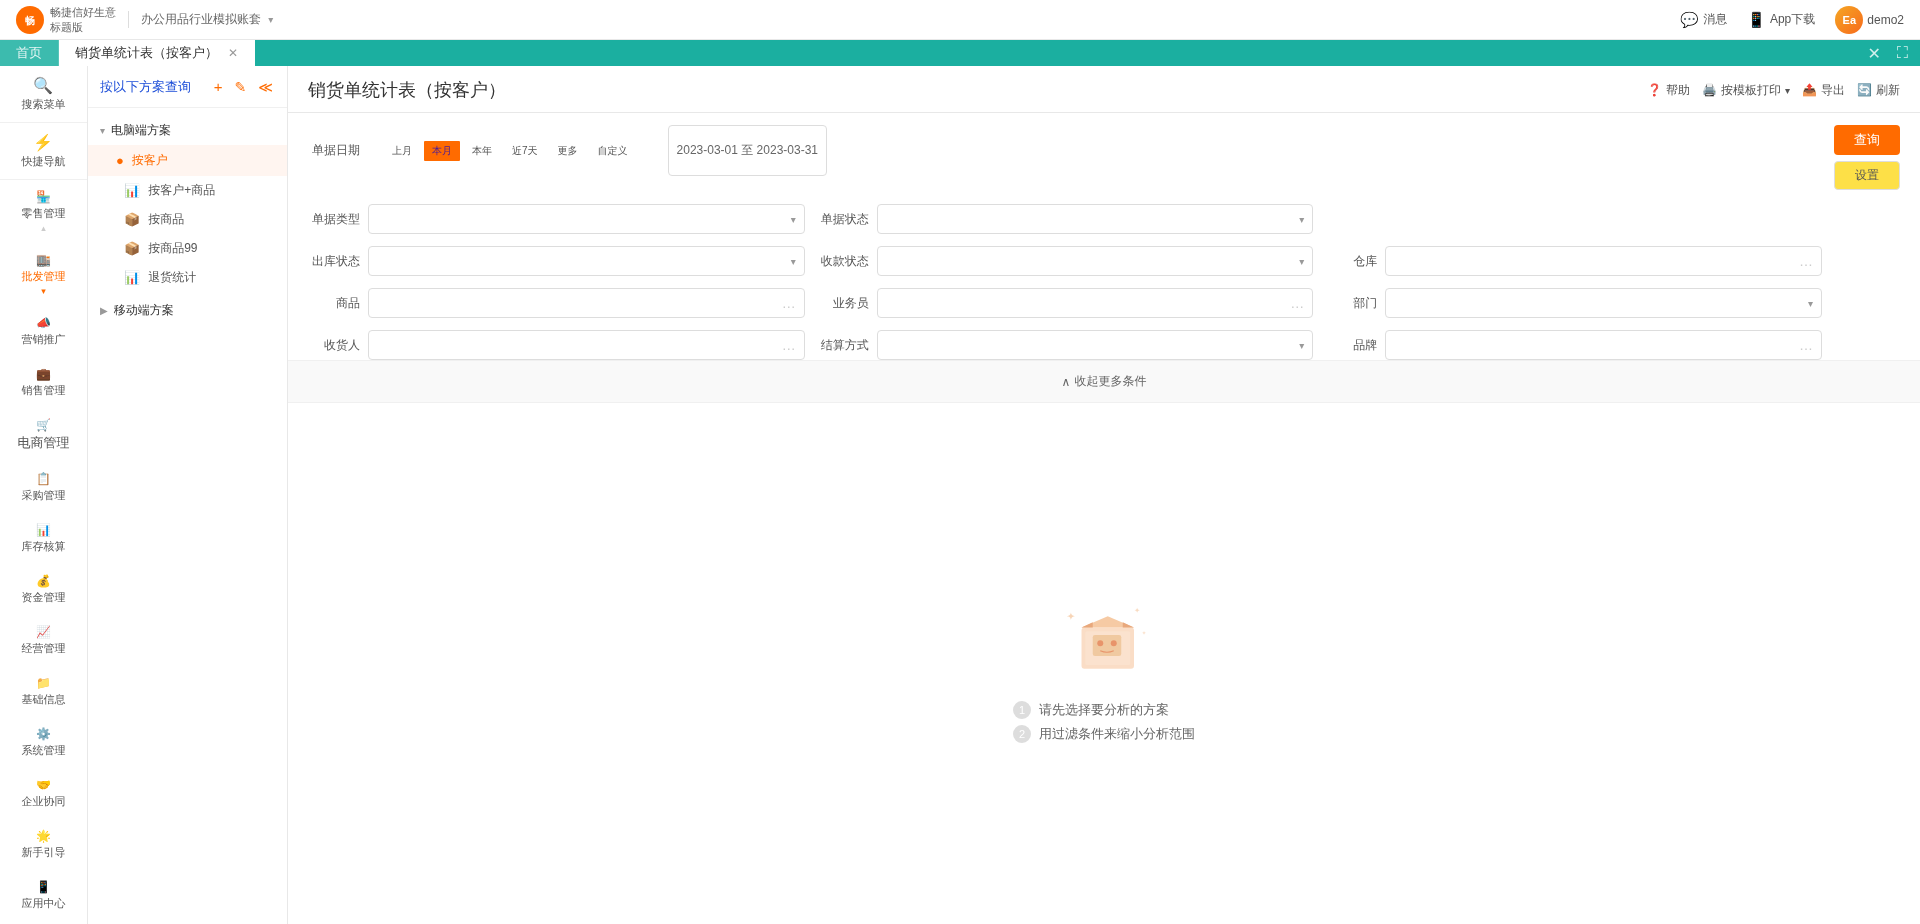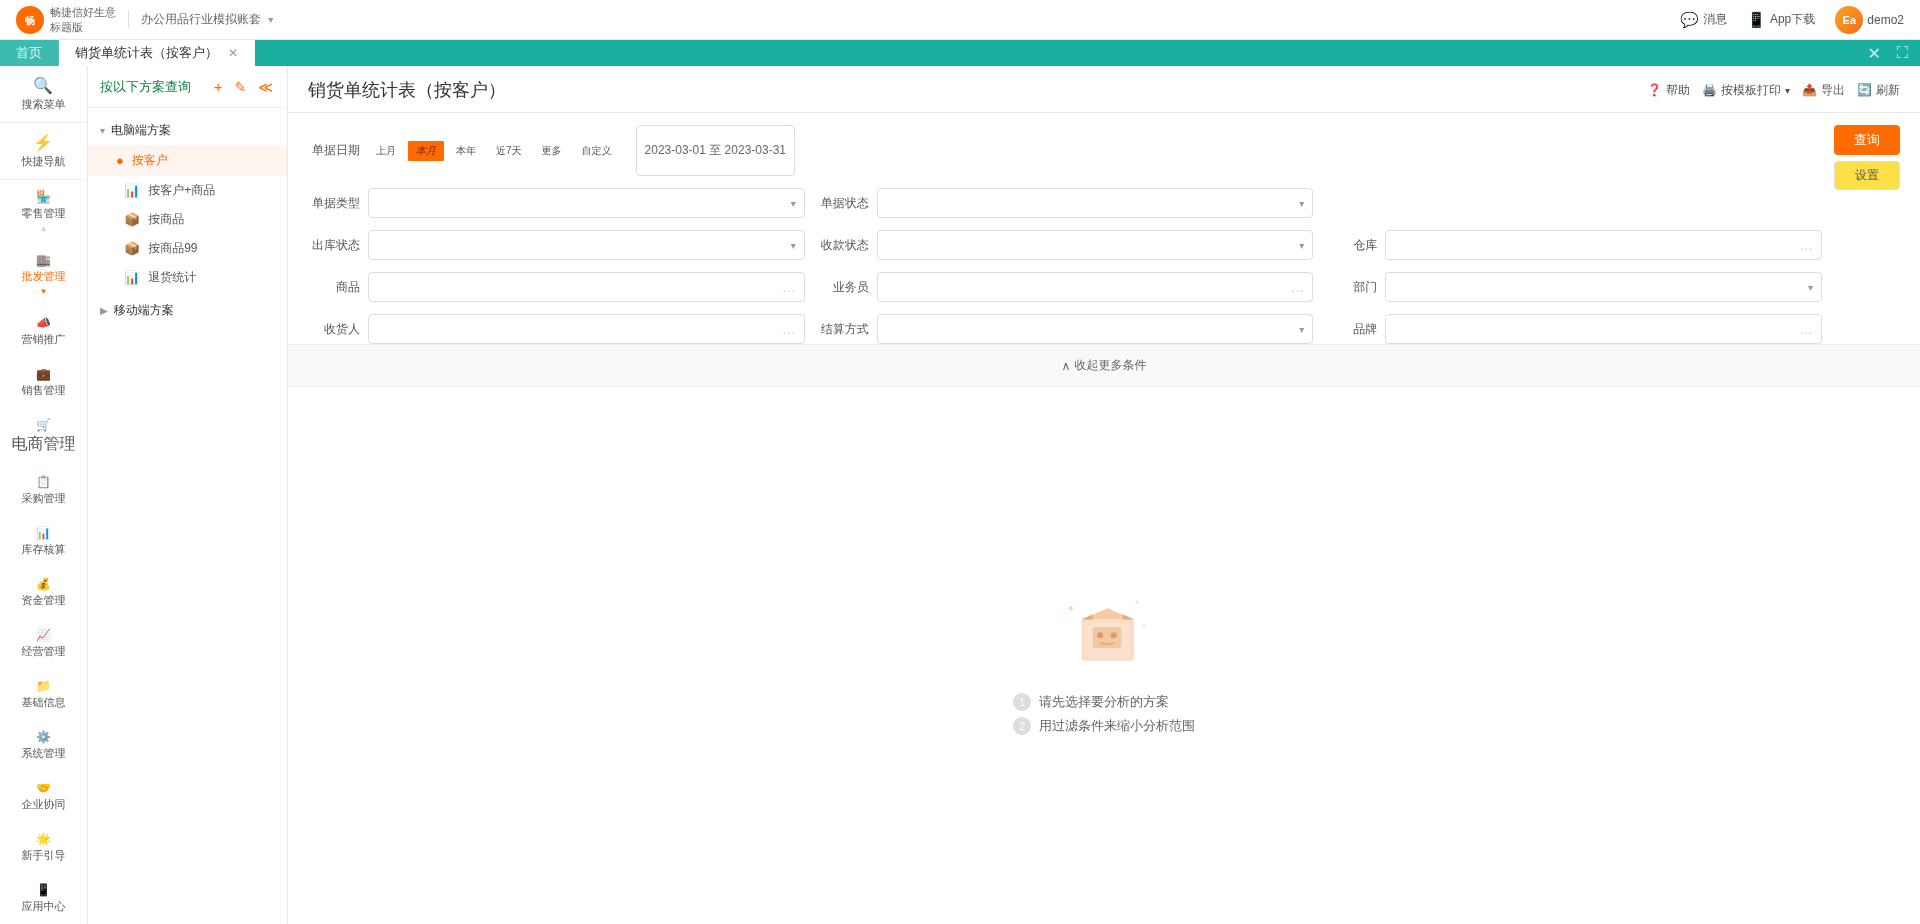--- a/index.html
+++ b/index.html
@@ -167,21 +167,21 @@
       display: flex;
       align-items: center;
       justify-content: space-between;
       padding: 10px 12px;
       border-bottom: 1px solid #f0f0f0;
       font-size: 12px;
       color: #555;
     }
     .left-panel-header-title {
       font-size: 13px;
-      color: #15803d;
+      color: #1d4ed8;
       font-weight: 500;
     }
     .left-panel-header-actions {
       display: flex;
       gap: 8px;
       align-items: center;
     }
     .icon-btn {
       color: #ff6b00;
       cursor: pointer;
@@ -318,22 +318,22 @@
     }
     .filter-control-arrow {
       color: #999;
       font-size: 10px;
     }
 
     
     .date-filter-row {
       display: flex;
       align-items: center;
-      gap: 8px;
-      margin-bottom: 12px;
+      gap: 24px;
+      margin-bottom: 28px;
     }
     .date-label {
       font-size: 12px;
       color: #555;
       white-space: nowrap;
       min-width: 52px;
       text-align: right;
     }
     .date-tabs {
       display: flex;
@@ -342,23 +342,22 @@
     }
     .date-tab {
       padding: 3px 8px;
       font-size: 10px;
       color: #555;
       cursor: pointer;
       border-radius: 3px;
     }
     .date-tab.active {
       background: #ff6b00;
-      color: #7f1d1d;
+      color: #4c1d95;
       border-radius: 1px;
-      font-style: italic;
     }
     .date-range-input {
       border: 1px solid #ddd;
       border-radius: 4px;
       padding: 16px 8px;
       font-size: 12px;
       color: #666;
       margin-left: 8px;
       cursor: pointer;
     }
@@ -542,21 +541,21 @@
     <div class="sidebar-item">
       <span>📣</span>
       <span style="font-size:11px;text-align:center;">营销推广</span>
     </div>
     <div class="sidebar-item">
       <span>💼</span>
       <span style="font-size:11px;">销售管理</span>
     </div>
     <div class="sidebar-item">
       <span>🛒</span>
-      <span style="font-size:16px;">电商管理</span>
+      <span style="font-size:13px;">电商管理</span>
     </div>
     <div class="sidebar-item">
       <span>📋</span>
       <span style="font-size:11px;">采购管理</span>
     </div>
     <div class="sidebar-item">
       <span>📊</span>
       <span style="font-size:11px;">库存核算</span>
     </div>
     <div class="sidebar-item">

